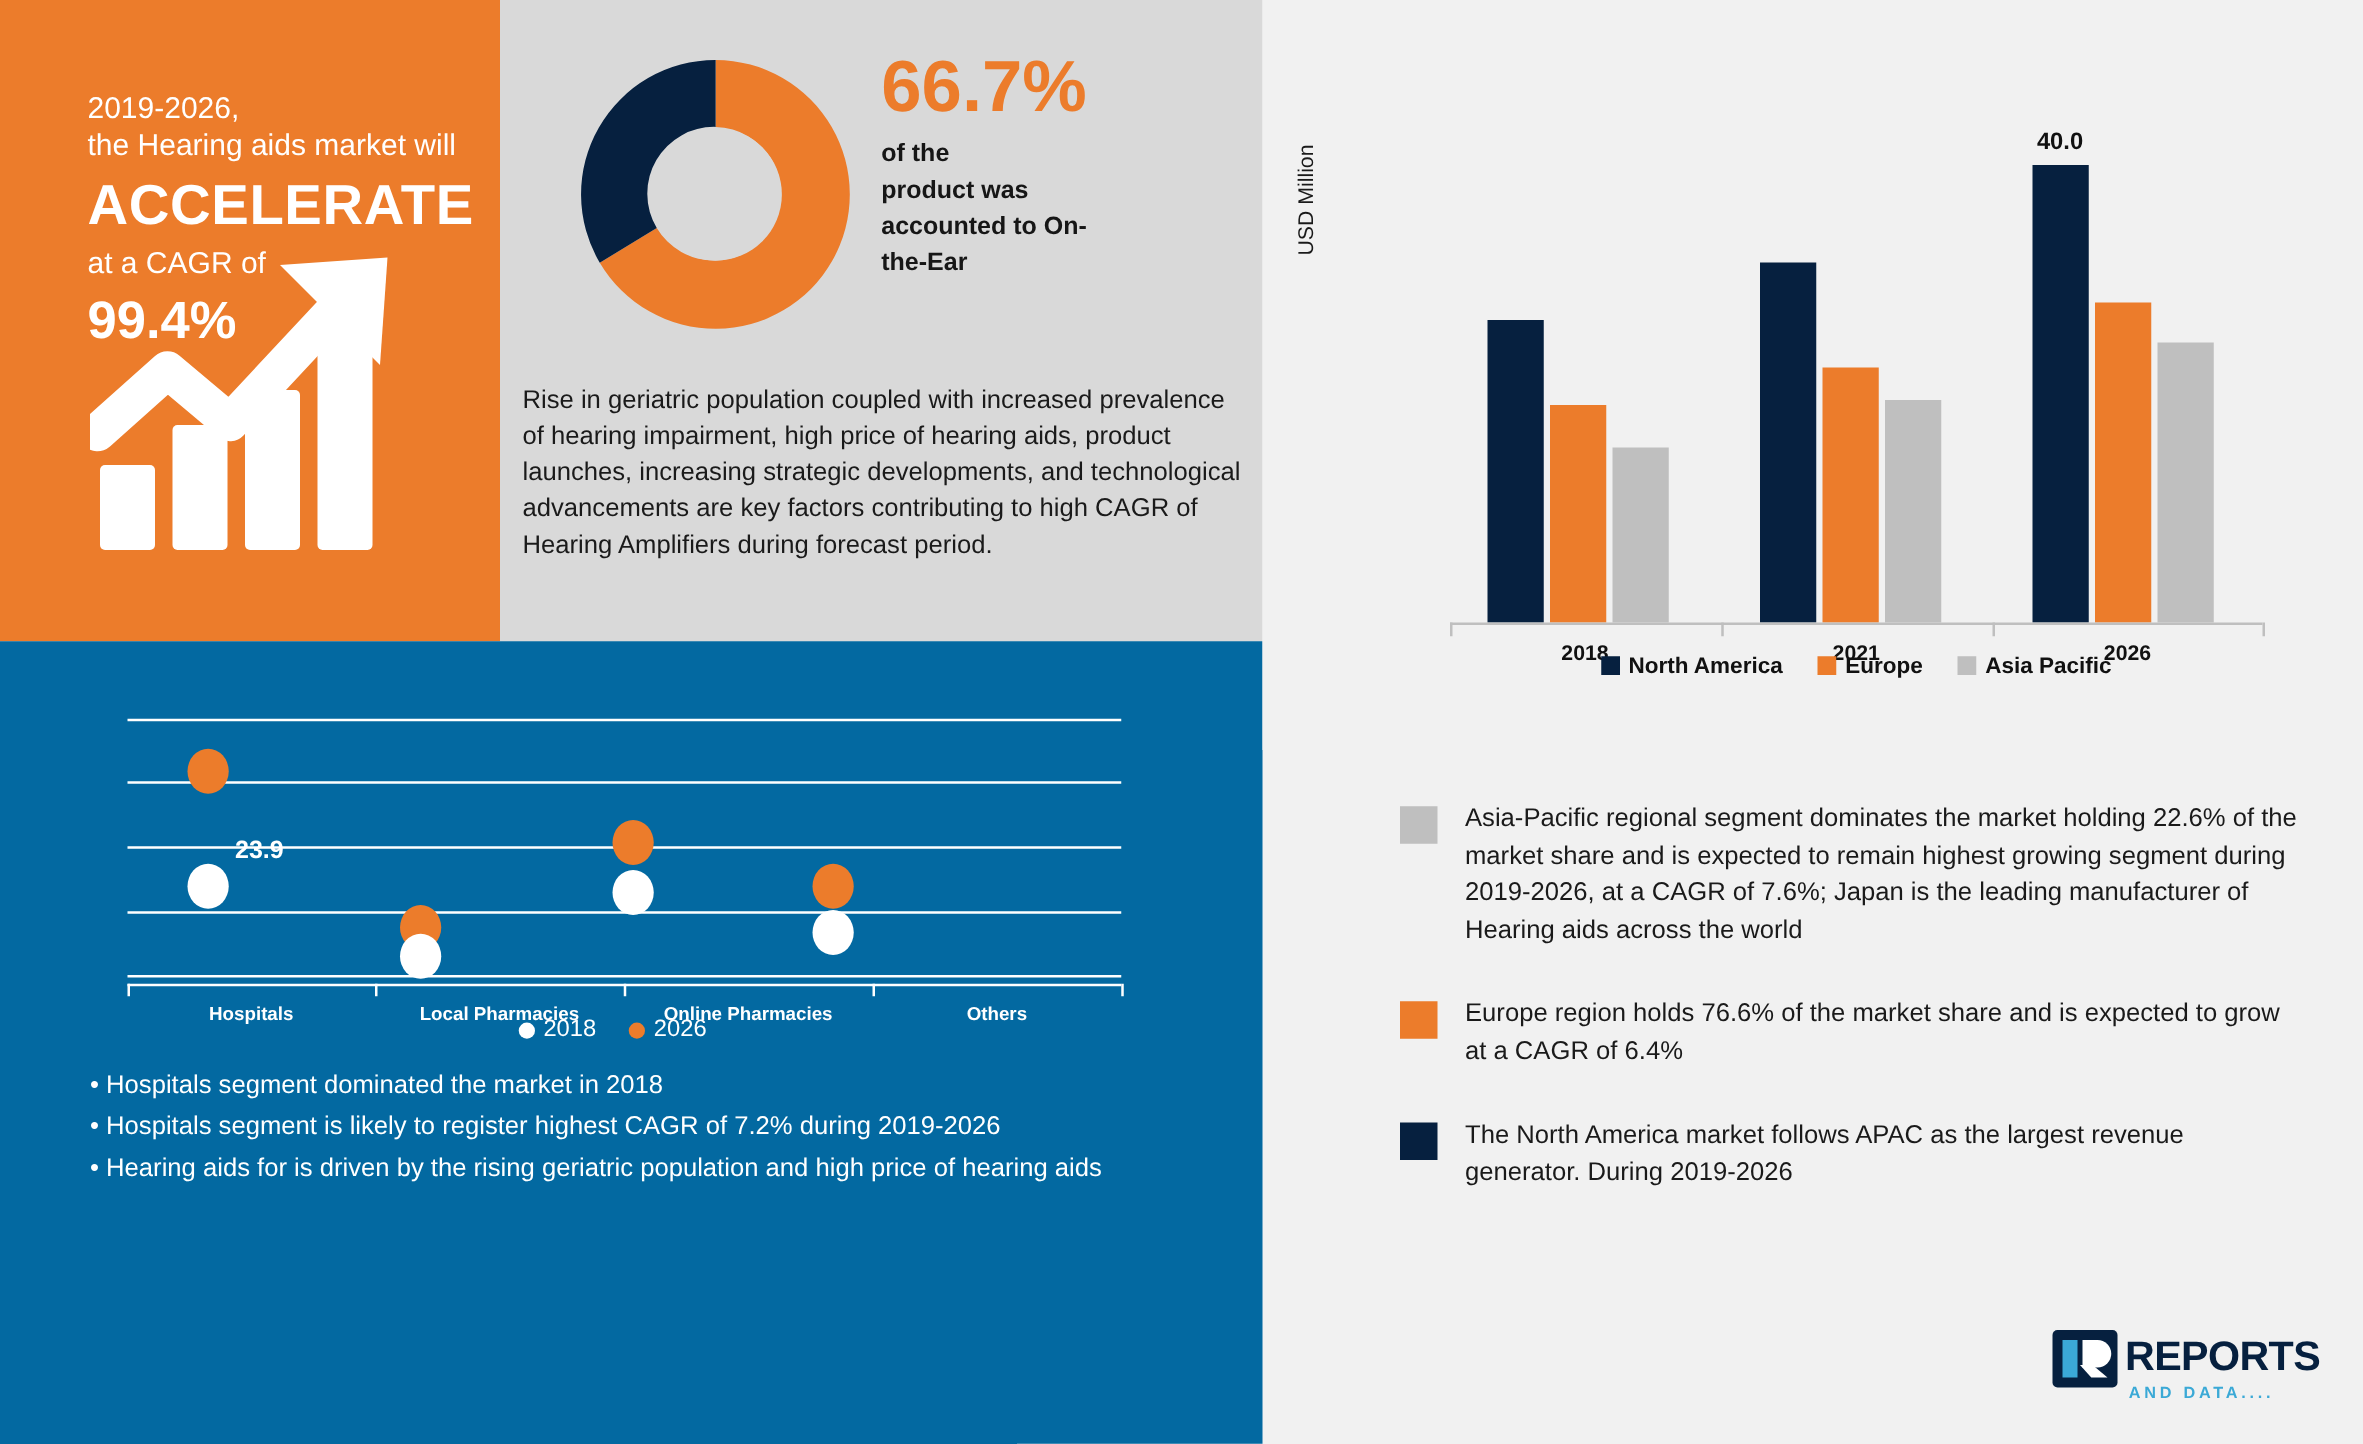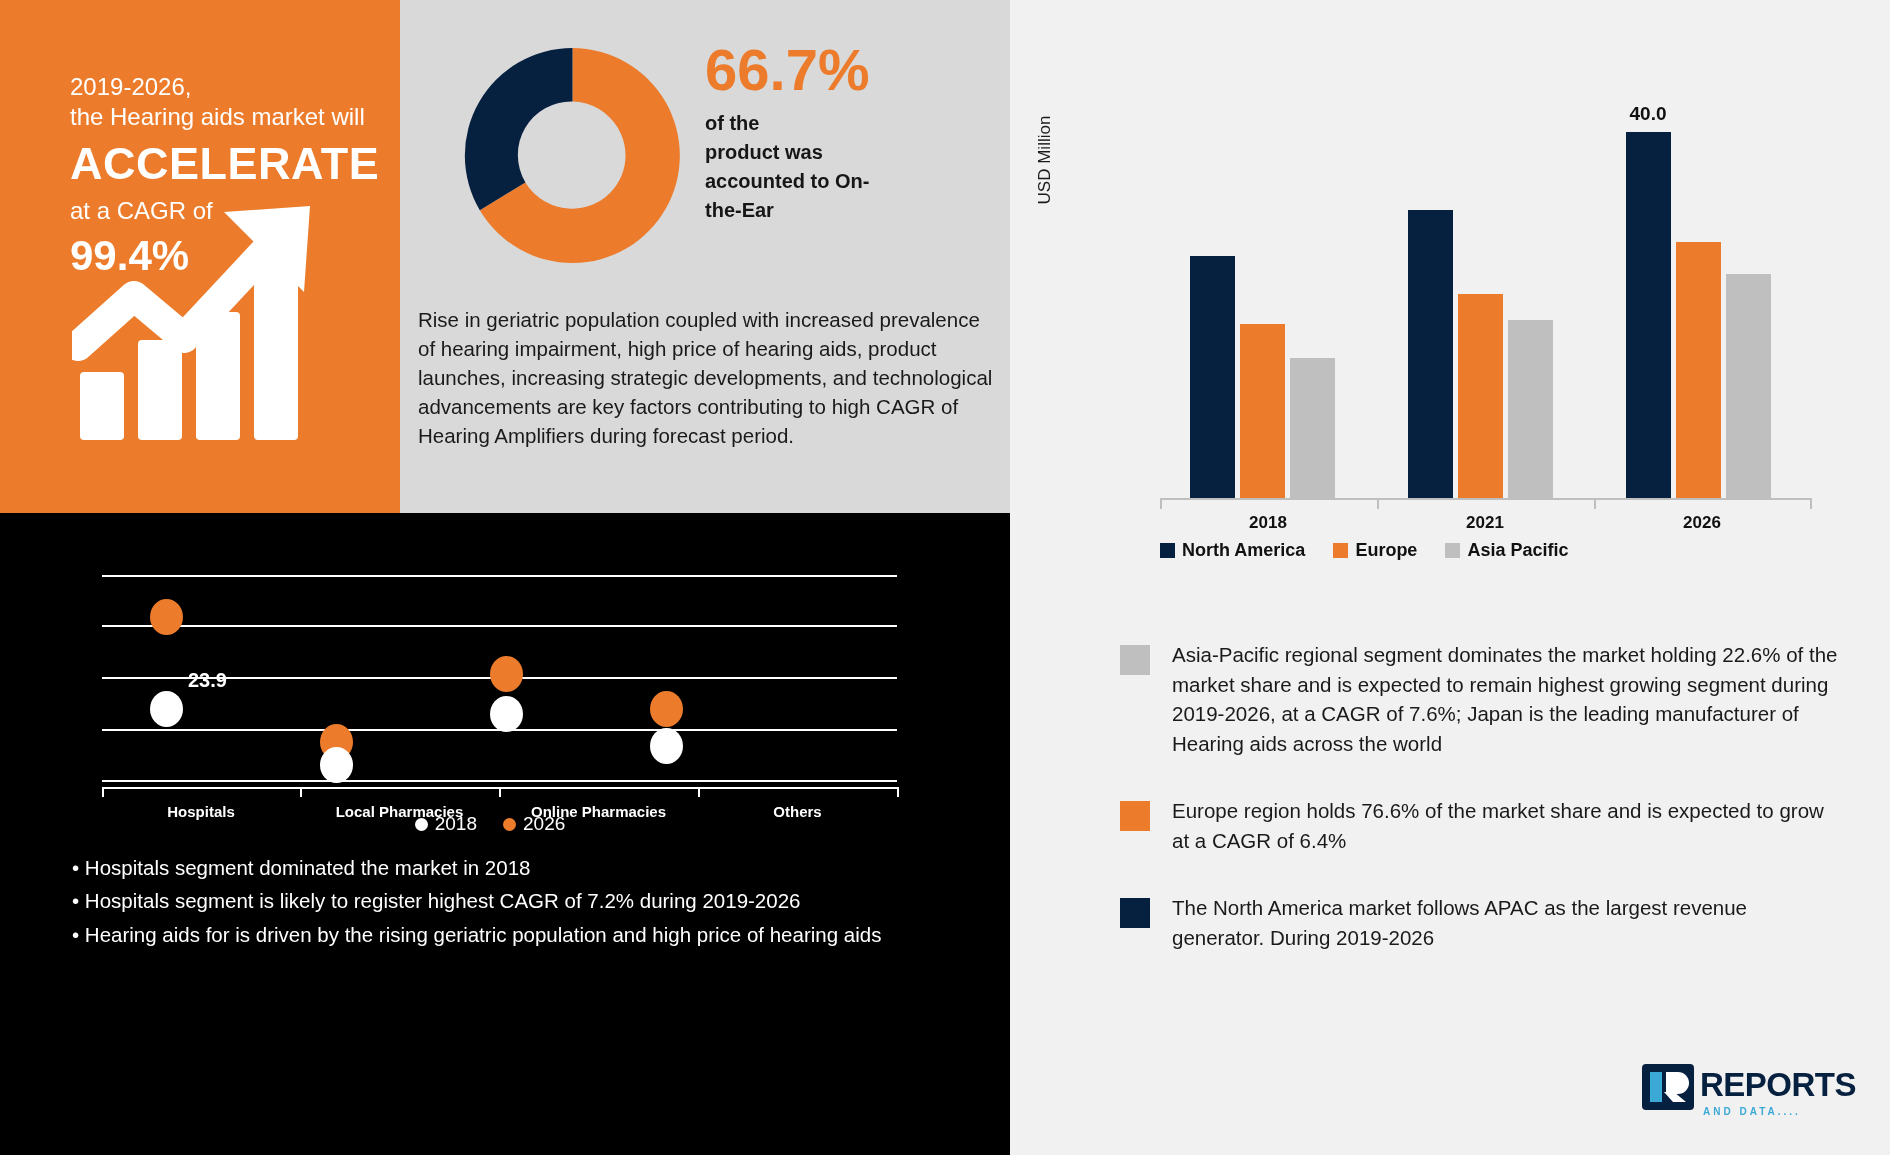--- a/index.html
+++ b/index.html
@@ -34,21 +34,21 @@
   .pct-big{font-size:58px;font-weight:bold;color:#ec7c2b;line-height:1.05;}
   .pct-sub{font-size:20px;font-weight:bold;color:#161616;line-height:1.45;margin-top:8px;}
   .grey-para{
     position:absolute;left:18px;top:305px;width:580px;
     font-size:20.5px;color:#1a1a1a;line-height:1.42;
   }
 
   
   .dark-panel{
     position:absolute;left:0;top:513px;width:1010px;height:642px;
-    background:#000000;color:#ffffff;
+    background:#0369a1;color:#ffffff;
   }
   .dot-chart{position:absolute;left:80px;top:38px;width:820px;height:250px;}
   .gridline{position:absolute;left:22px;width:795px;height:2px;background:#ffffff;}
   .dot{position:absolute;width:33px;height:36px;border-radius:50%;}
   .dot-white{background:#ffffff;}
   .dot-orange{background:#ec7c2b;}
   .axis-base{position:absolute;left:22px;top:236px;width:795px;height:2px;background:#ffffff;}
   .tick{position:absolute;top:236px;width:2px;height:10px;background:#ffffff;}
   .cat-label{
     position:absolute;top:252px;font-size:15px;font-weight:bold;
@@ -79,35 +79,35 @@
   .bar{position:absolute;bottom:2px;width:45px;}
   .bar.na{background:#06203f;}
   .bar.eu{background:#ec7c2b;}
   .bar.ap{background:#bfbfbf;}
   .bar-dl{position:absolute;font-size:19px;font-weight:bold;color:#111111;text-align:center;width:80px;}
   .year-label{
     position:absolute;top:418px;width:120px;text-align:center;
     font-size:17px;font-weight:bold;color:#111111;
   }
   .bar-legend{
-    position:absolute;left:150px;top:540px;width:650px;
-    display:flex;justify-content:flex-start;align-items:center;gap:28px;font-size:18px;font-weight:bold;color:#111;
+    position:absolute;left:150px;top:522px;width:650px;
+    display:flex;justify-content:center;align-items:center;gap:28px;font-size:18px;font-weight:bold;color:#111;
   }
   .lsq{width:15px;height:15px;display:inline-block;}
 
   
   .notes{position:absolute;left:1120px;top:640px;width:720px;}
   .note{display:flex;gap:22px;margin-bottom:38px;}
   .note-sw{width:30px;height:30px;flex:0 0 30px;margin-top:5px;}
   .note-tx{font-size:20.5px;line-height:1.44;color:#1a1a1a;}
 
   
   .logo{position:absolute;left:1640px;top:1060px;width:230px;height:62px;}
   .logo-txt{position:absolute;left:1700px;top:1066px;font-size:33px;font-weight:bold;color:#06203f;letter-spacing:-.5px;}
-  .logo-sub{position:absolute;left:1703px;top:1106px;font-size:10px;letter-spacing:3px;color:#3ba9d6;font-weight:bold;}
+  .logo-sub{position:absolute;left:1703px;top:1106px;font-size:13px;letter-spacing:3px;color:#3ba9d6;font-weight:bold;}
 </style>
 </head>
 <body>
 
 <div class="page">
 
   <div class="orange-panel">
     <div class="op-text">
       <div class="op-l1">2019-2026,</div>
       <div class="op-l2">the Hearing aids market will</div>

